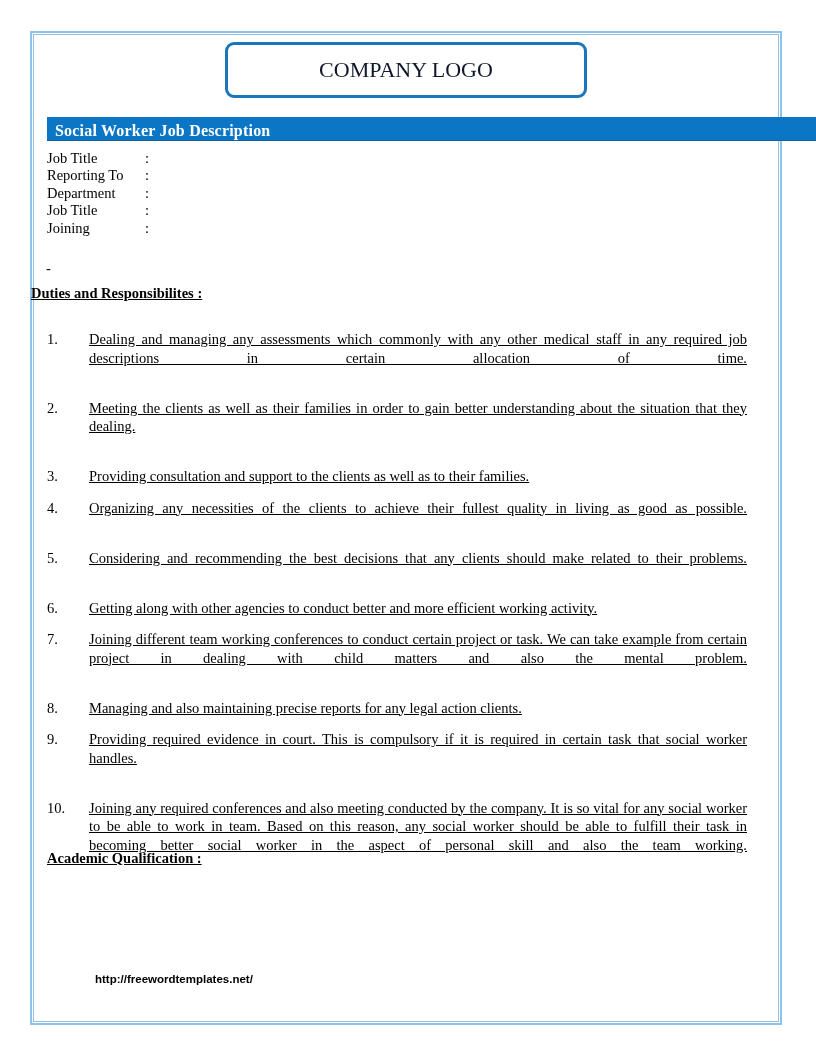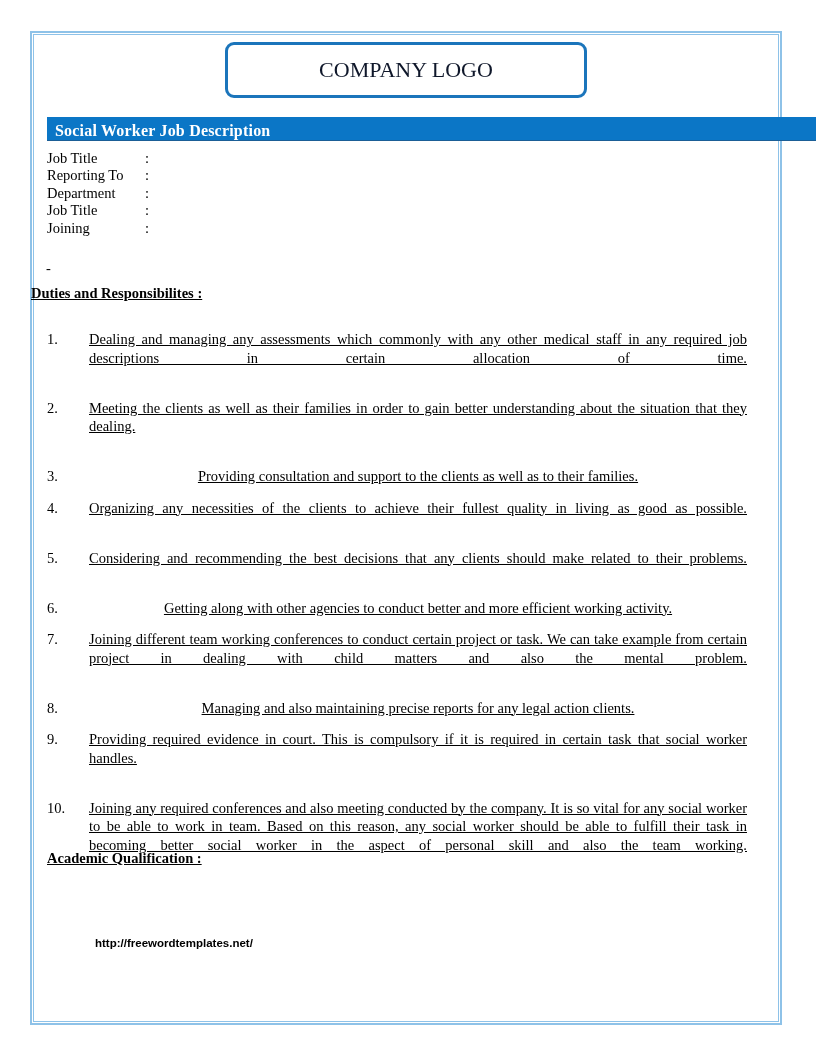--- a/index.html
+++ b/index.html
@@ -162,29 +162,29 @@
     text-align: justify;
     text-justify: inter-word;
     text-decoration: underline;
   }
   .duty-text::after {
     content: "";
     display: inline-block;
     width: 100%;
   }
   .duty-text.no-justify {
-    text-align: center;
+    text-align: left;
   }
   .duty-text.no-justify::after { content: none; }
 
   
   #footer-url {
     position: absolute;
     left: 47px;
-    top: 937px;
+    top: 973px;
     font-family: "Liberation Sans", "DejaVu Sans", sans-serif;
     font-weight: bold;
     font-size: 11.5px;
     color: #000000;
     white-space: nowrap;
     padding-left: 48px;
   }
 </style>
 </head>
 <body>

